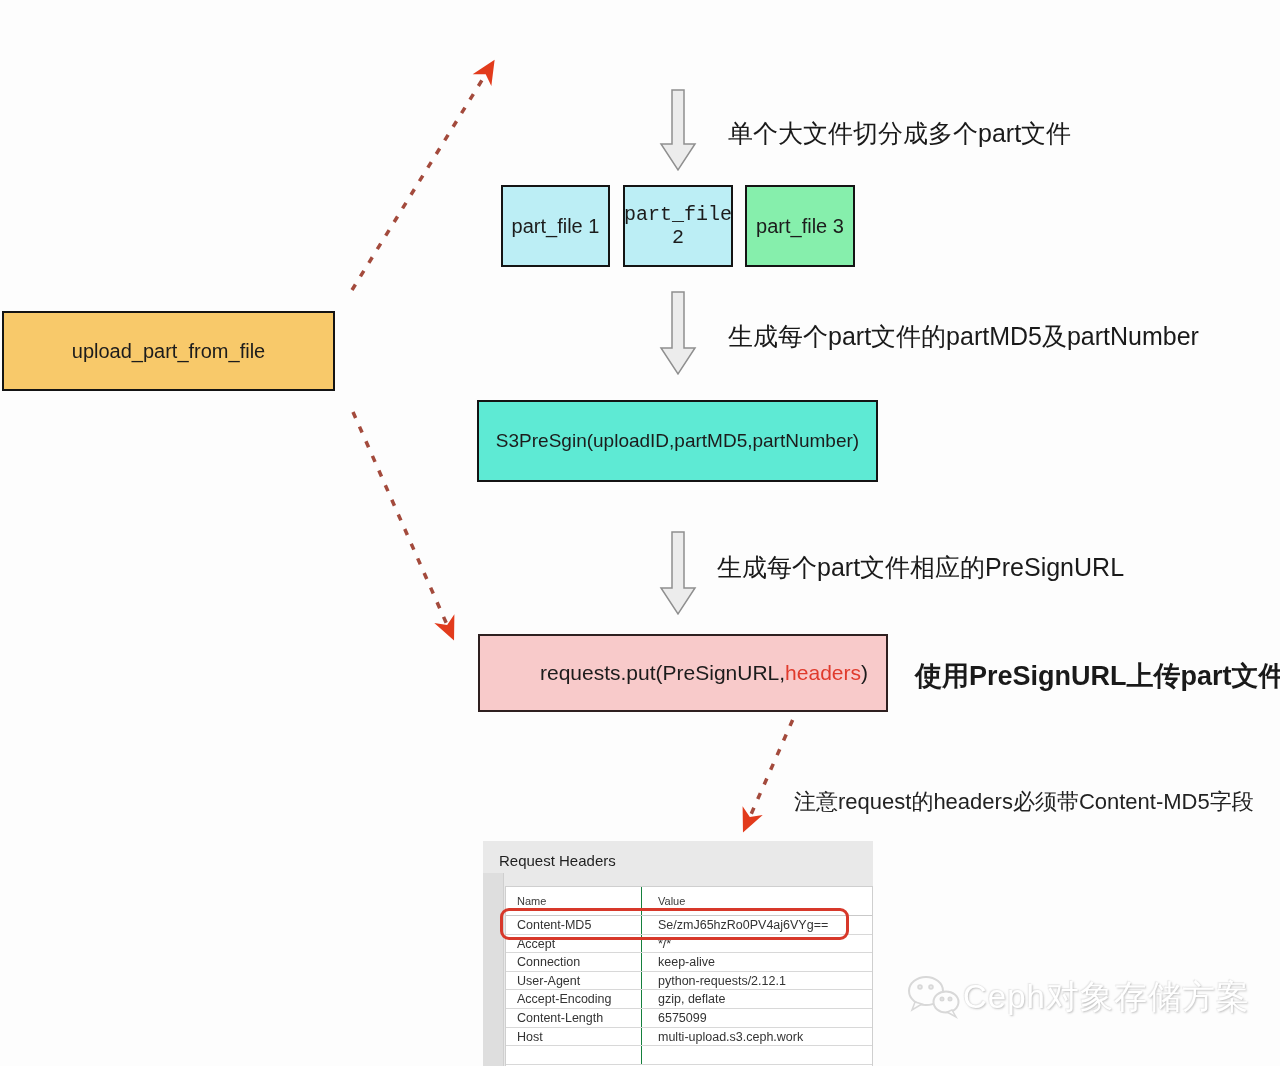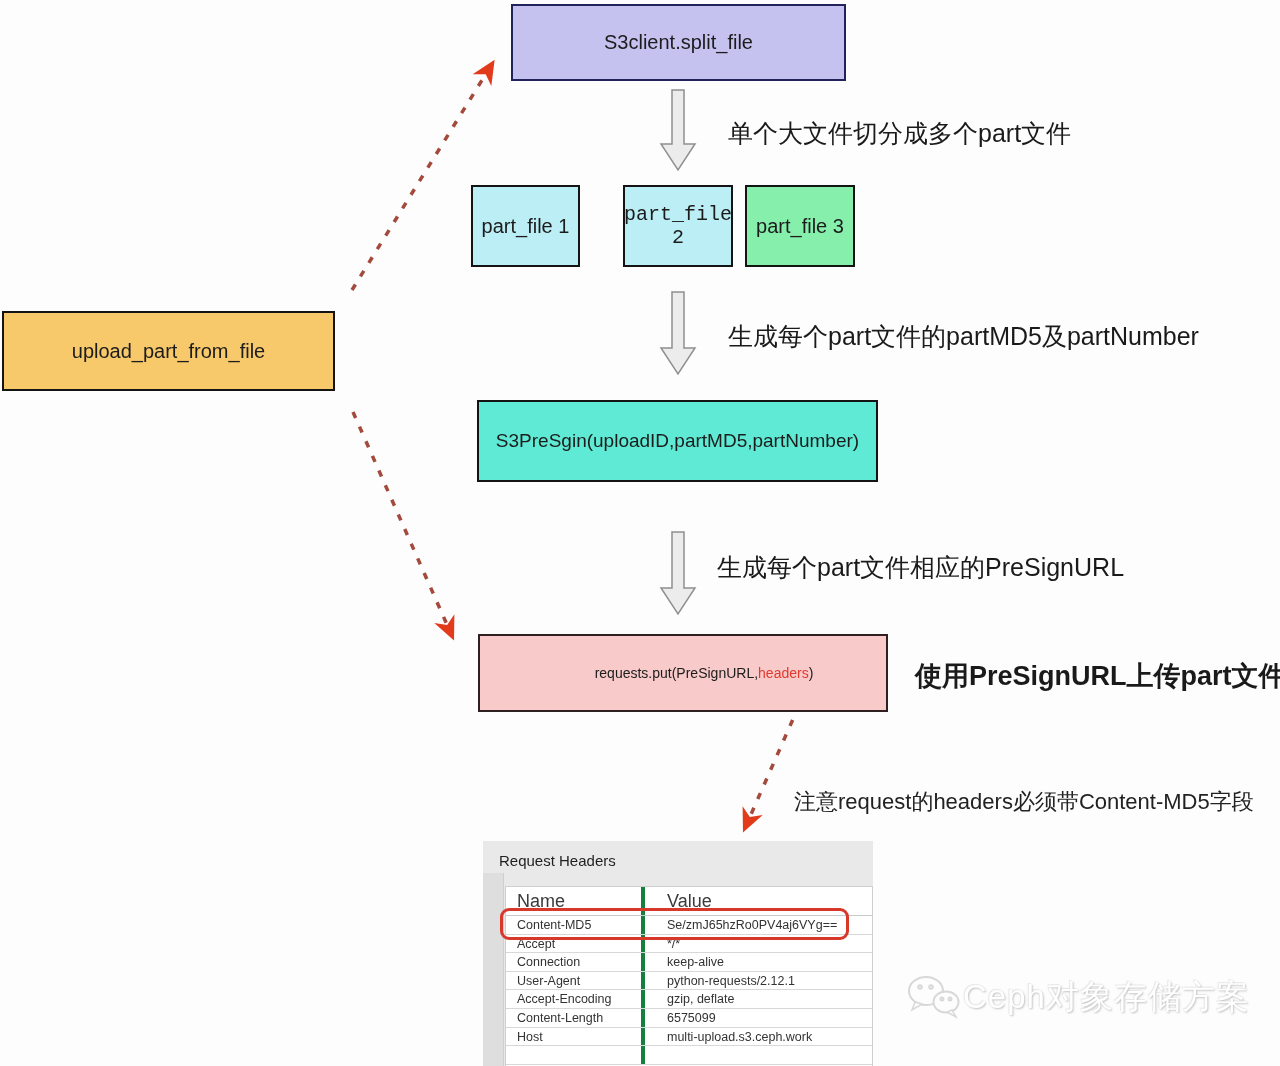--- a/index.html
+++ b/index.html
@@ -8,46 +8,46 @@
     background:#fdfdfd;font-family:"Liberation Sans",sans-serif;color:#1c1c1c;
   }
   svg.overlay{position:absolute;left:0;top:0;width:1280px;height:1066px;pointer-events:none;}
 
   
   .node{
     position:absolute;display:flex;align-items:center;justify-content:center;
     text-align:center;box-sizing:border-box;border:2px solid #141414;
   }
   .node.split   {left:511px;top:4px;  width:335px;height:77px;background:#c6c2f0;border-color:#23235c;font-size:20px;}
-  .node.part1   {left:471px;top:185px;width:109px;height:82px;background:#bceef5;font-size:20px;}
+  .node.part1   {left:501px;top:185px;width:109px;height:82px;background:#bceef5;font-size:20px;}
   .node.part2   {left:623px;top:185px;width:110px;height:82px;background:#bceef5;font-size:20px;font-family:Liberation Mono, monospace;}
   .node.part3   {left:745px;top:185px;width:110px;height:82px;background:#86efac;font-size:20px;}
   .node.presign {left:477px;top:400px;width:401px;height:82px;background:#5eead4;font-size:19px;}
-  .node.reqput  {left:478px;top:634px;width:410px;height:78px;background:#f8caca;border-color:#2e2020;font-size:14px;padding-left:42px;}
+  .node.reqput  {left:478px;top:634px;width:410px;height:78px;background:#f8caca;border-color:#2e2020;font-size:21px;padding-left:42px;}
   .node.upload  {left:2px;  top:311px;width:333px;height:80px;background:#f8c96a;font-size:20px;}
   .hl-red{color:#e03a2c;}
 
   
   .ann{position:absolute;white-space:nowrap;color:#1a1a1a;}
   .ann.s1{left:728px;top:117px;font-size:25px;}
   .ann.s2{left:728px;top:320px;font-size:25px;}
   .ann.s3{left:717px;top:551px;font-size:25px;}
   .ann.s4{left:915px;top:658px;font-size:27px;font-weight:bold;}
   .ann.note{left:794px;top:787px;font-size:22px;color:#222;}
 
   
   .panel{position:absolute;left:483px;top:841px;width:390px;height:271px;background:#e9e9e9;}
   .panel-title{position:absolute;left:16px;top:11px;font-size:15px;color:#1f1f1f;}
   .panel-strip{position:absolute;left:0;top:32px;width:21px;height:193px;background:#dedede;border-right:1px solid #cfcfcf;box-sizing:border-box;}
   .tbl{position:absolute;left:22px;top:45px;width:368px;height:180px;background:#fff;box-sizing:border-box;border:1px solid #cfcfcf;border-bottom:none;font-size:12.5px;color:#333;}
   .trow{display:flex;height:18.6px;line-height:18.6px;border-bottom:1px solid #d8d8d8;box-sizing:border-box;}
-  .trow.head{height:29px;line-height:29px;font-size:18px;color:#3a3a3a;border-bottom:1px solid #c9c9c9;}
+  .trow.head{height:29px;line-height:29px;font-size:11px;color:#3a3a3a;border-bottom:1px solid #c9c9c9;}
   .trow.empty{height:18.6px;}
   .tc-name{width:135px;padding-left:11px;box-sizing:border-box;overflow:hidden;white-space:nowrap;}
-  .tc-value{flex:1;padding-left:22px;border-left:4px solid #15803d;box-sizing:border-box;overflow:hidden;white-space:nowrap;}
+  .tc-value{flex:1;padding-left:16px;border-left:1px solid #15803d;box-sizing:border-box;overflow:hidden;white-space:nowrap;}
   .red-box{
     position:absolute;left:500px;top:908px;width:349px;height:32px;
     border:3.5px solid #d7382a;border-radius:9px;box-sizing:border-box;z-index:6;
   }
 
   
   .wm{position:absolute;left:905px;top:972px;display:flex;align-items:center;z-index:3;}
   .wm-text{
     font-size:33px;letter-spacing:1px;color:#ffffff;margin-left:0;
     text-shadow:1px 1px 2px rgba(185,185,185,.85), -1px -1px 1px rgba(230,230,230,.9);
@@ -67,23 +67,20 @@
 
     <polygon points="672,90 684,90 684,144 695,144 678,170 661,144 672,144" fill="#ececec" stroke="#8f8f8f" stroke-width="1.5"></polygon>
     <polygon points="672,292 684,292 684,348 695,348 678,374 661,348 672,348" fill="#ececec" stroke="#8f8f8f" stroke-width="1.5"></polygon>
     <polygon points="672,532 684,532 684,588 695,588 678,614 661,588 672,588" fill="#ececec" stroke="#8f8f8f" stroke-width="1.5"></polygon>
 
     <line x1="352" y1="290" x2="492" y2="64" stroke="#a34a3c" stroke-width="3.5" stroke-dasharray="6.5 9.5" marker-end="url(#rh)"></line>
     <line x1="353" y1="412" x2="452" y2="636" stroke="#a34a3c" stroke-width="3.5" stroke-dasharray="6.5 9.5" marker-end="url(#rh)"></line>
     <line x1="812" y1="676" x2="745" y2="828" stroke="#a34a3c" stroke-width="3.5" stroke-dasharray="6.5 9.5" marker-end="url(#rh)"></line>
   </svg>
 
-  <div class="node split">
-    <span>S3client.split_file</span>
-  </div>
 
   <div class="node part1">
     <span>part_file 1</span>
   </div>
   <div class="node part2">
     <span>part_file 2</span>
   </div>
   <div class="node part3">
     <span>part_file 3</span>
   </div>

